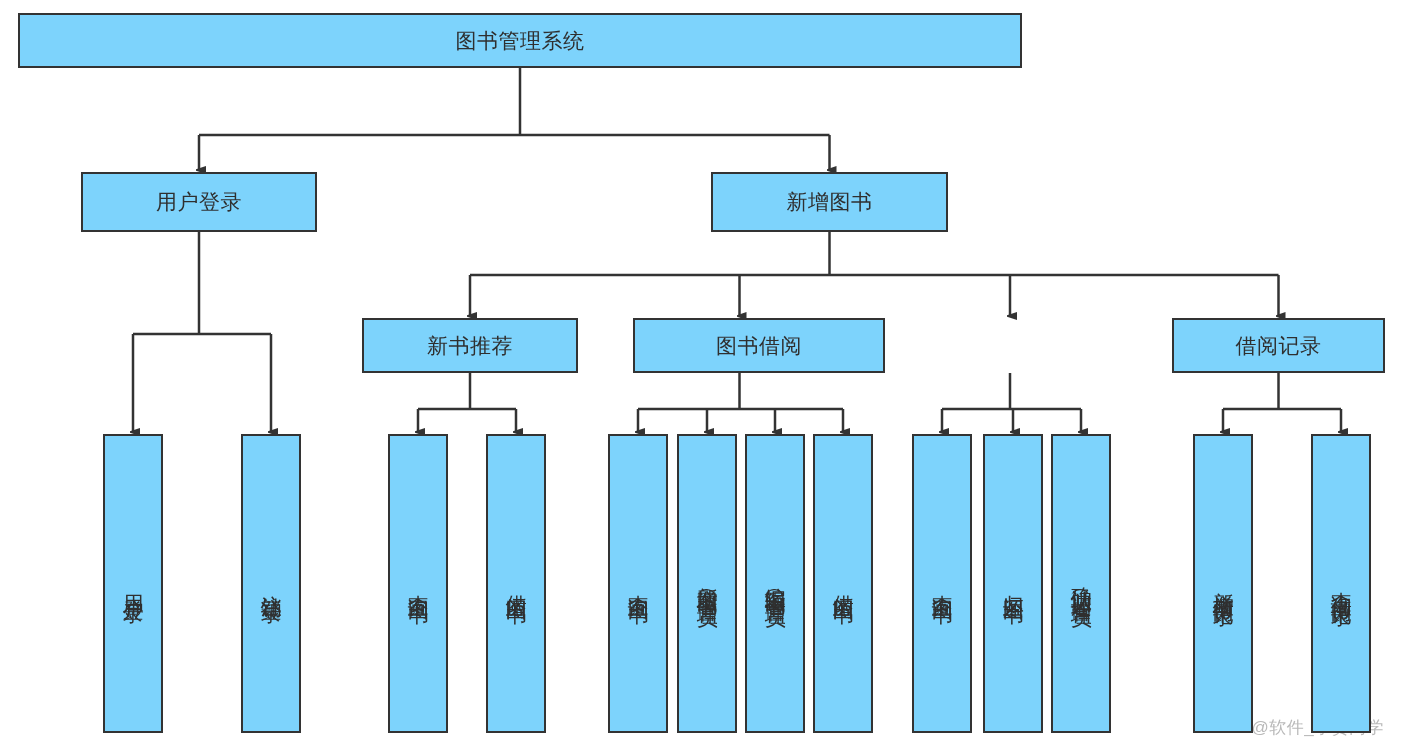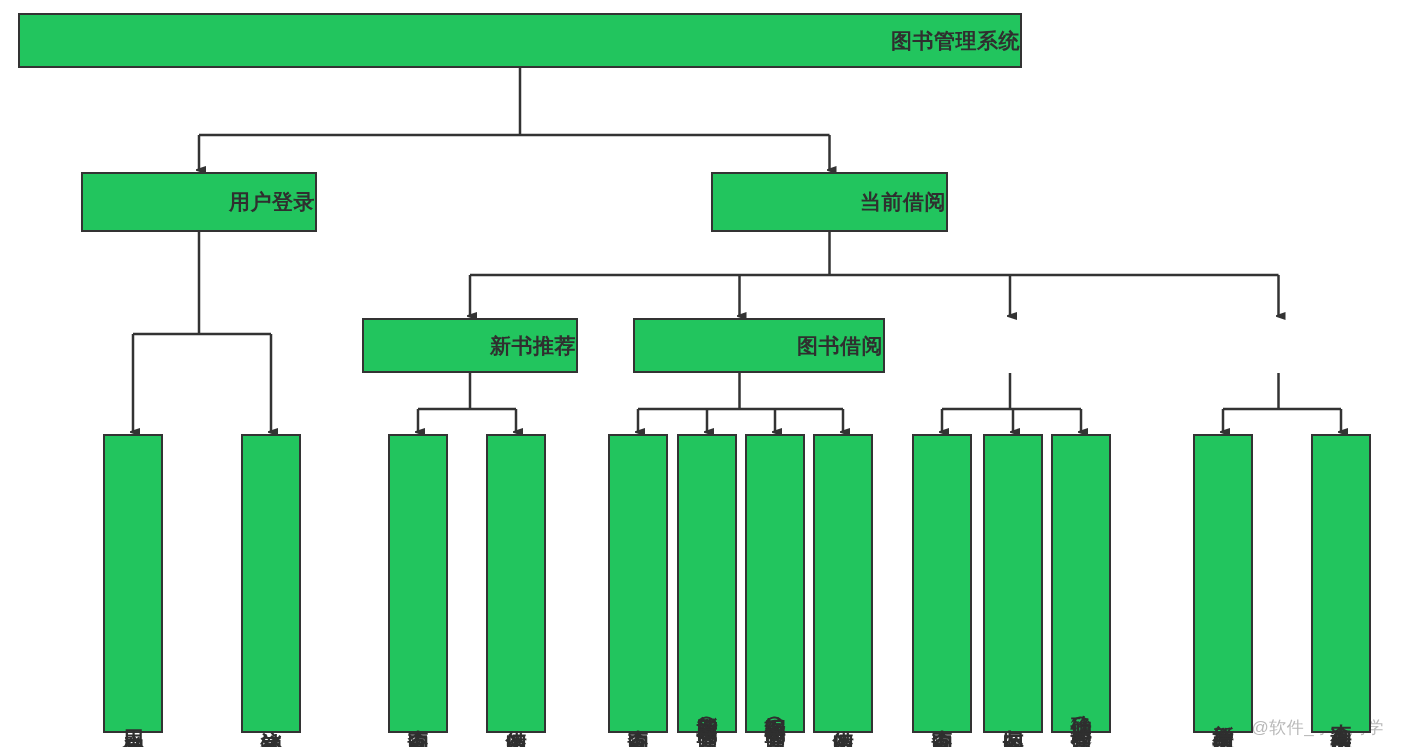--- a/index.html
+++ b/index.html
@@ -24,27 +24,26 @@
     left: 0;
     top: 0;
     width: 1405px;
     height: 747px;
     pointer-events: none;
   }
   .node {
     position: absolute;
     box-sizing: border-box;
     border: 2px solid #333333;
-    background: #22c55e;
+    background: #7dd3fc;
     display: flex;
     align-items: center;
-    justify-content: flex-end;
+    justify-content: center;
     color: #2f2f2f;
     letter-spacing: 0.5px;
-    font-weight: bold;
   }
   .node.horiz {
     font-size: 21px;
     line-height: 1.2;
     white-space: nowrap;
   }
   .node.vert {
     writing-mode: vertical-rl;
     text-orientation: upright;
     font-size: 21px;
@@ -115,27 +114,30 @@
   </svg>
 
   <div class="watermark" style="left: 1196px; top: 716px; color: rgb(185, 185, 185);">CSDN @软件_小贺同学</div>
 <div class="node horiz" style="left: 18px; top: 13px; width: 1004px; height: 55px;">
       <span class="label">图书管理系统</span>
     </div>
     <div class="node horiz" style="left: 81px; top: 172px; width: 236px; height: 60px;">
       <span class="label">用户登录</span>
     </div>
     <div class="node horiz" style="left: 711px; top: 172px; width: 237px; height: 60px;">
-      <span class="label">当前借阅</span>
+      <span class="label">新增图书</span>
     </div>
     <div class="node horiz" style="left: 362px; top: 318px; width: 216px; height: 55px;">
       <span class="label">新书推荐</span>
     </div>
     <div class="node horiz" style="left: 633px; top: 318px; width: 252px; height: 55px;">
       <span class="label">图书借阅</span>
+    </div>
+    <div class="node horiz" style="left: 1172px; top: 318px; width: 213px; height: 55px;">
+      <span class="label">借阅记录</span>
     </div>
     <div class="node vert" style="left: 103px; top: 434px; width: 60px; height: 299px;">
       <span class="label">用户登录</span>
     </div>
     <div class="node vert" style="left: 241px; top: 434px; width: 60px; height: 299px;">
       <span class="label">注销登录</span>
     </div>
     <div class="node vert" style="left: 388px; top: 434px; width: 60px; height: 299px;">
       <span class="label">查询图书</span>
     </div>

